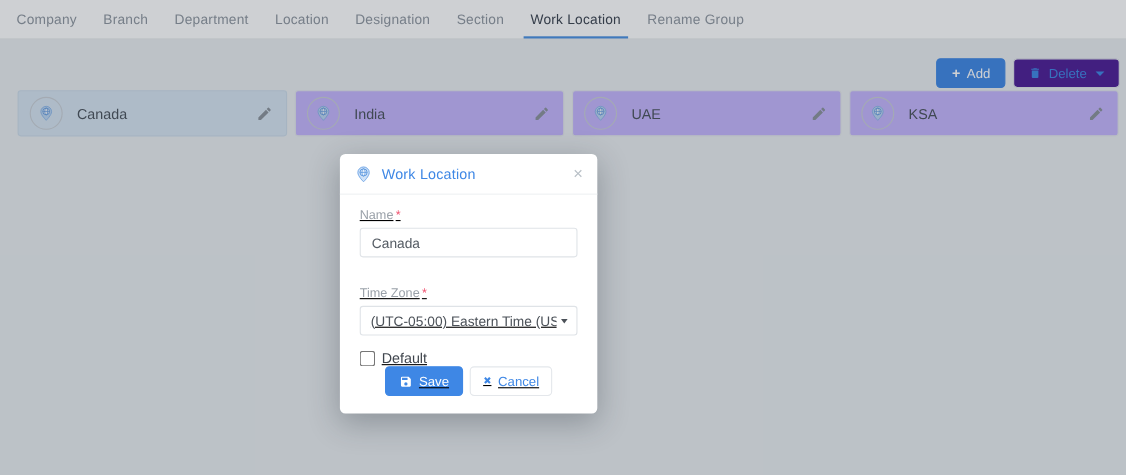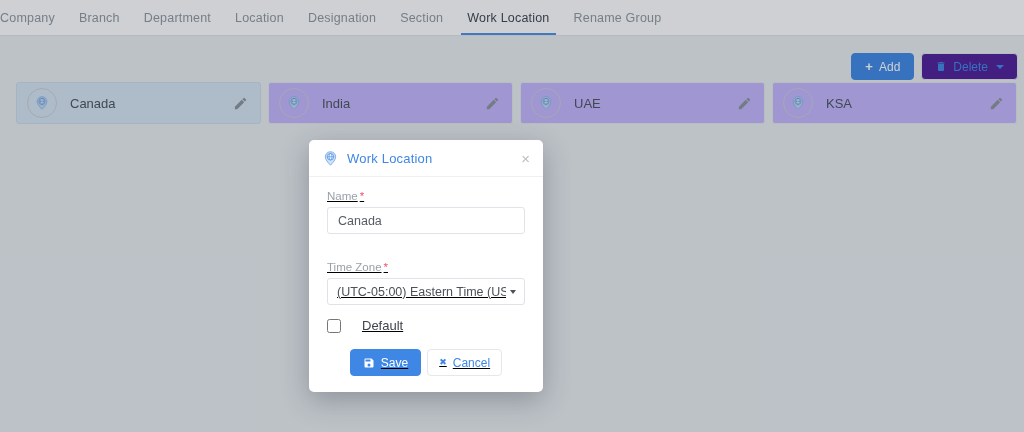--- a/index.html
+++ b/index.html
@@ -6,21 +6,21 @@
   html,body { margin:0; padding:0; }
   body {
     width:1024px; height:432px; position:relative; overflow:hidden;
     font-family:"Liberation Sans", sans-serif;
     background:#e9edf0;
   }
 
   
   .tabbar {
     height:36px; background:#ffffff; display:flex; align-items:stretch;
-    padding:0 0; border-bottom:1px solid #e2e5e8;
+    padding:0 15px; border-bottom:1px solid #e2e5e8;
   }
   .tab {
     font-size:12.5px; color:#8f97a0; margin-right:24px; display:flex;
     align-items:center; position:relative; cursor:pointer; letter-spacing:.2px;
     white-space:nowrap;
   }
   .tab.active { color:#3c4450; }
   .tab.active::after {
     content:""; position:absolute; left:-6px; right:-6px; bottom:0;
     height:2px; background:#4a90e2;
@@ -88,27 +88,27 @@
   .select {
     height:27px; border:1px solid #dfe3e7; border-radius:3px; margin-top:5px;
     display:flex; align-items:center; justify-content:space-between;
     padding:0 8px 0 9px; cursor:pointer; background:#fff;
   }
   .select-value { font-size:12.5px; color:#4b5158; white-space:nowrap; overflow:hidden; }
   .select-caret {
     width:0; height:0; border-left:3.5px solid transparent; border-right:3.5px solid transparent;
     border-top:4.5px solid #4b5158; flex:none; margin-left:4px;
   }
-  .checkbox-row { display:flex; align-items:center; margin-top:13px; gap:21px; }
+  .checkbox-row { display:flex; align-items:center; margin-top:13px; gap:6px; }
   .checkbox {
     width:14px; height:14px; margin:0; accent-color:#3e87e5; cursor:pointer;
   }
   .checkbox-label { font-size:13px; color:#3f454d; }
 
-  .modal-footer { display:flex; justify-content:center; gap:6px; margin-top:16px; }
+  .modal-footer { display:flex; justify-content:center; gap:6px; }
   .btn-save { background:#3e87e5; color:#fff; border:1px solid #3e87e5; padding:0 12px; }
   .btn-cancel { background:#fff; color:#3e87e5; border:1px solid #e4e7eb; padding:0 11px; }
   .cancel-x { font-size:9px; line-height:1; }
 </style>
 </head>
 <body>
 
 <div class="tabbar">
   <div class="tab">Company</div>
   <div class="tab">Branch</div>

